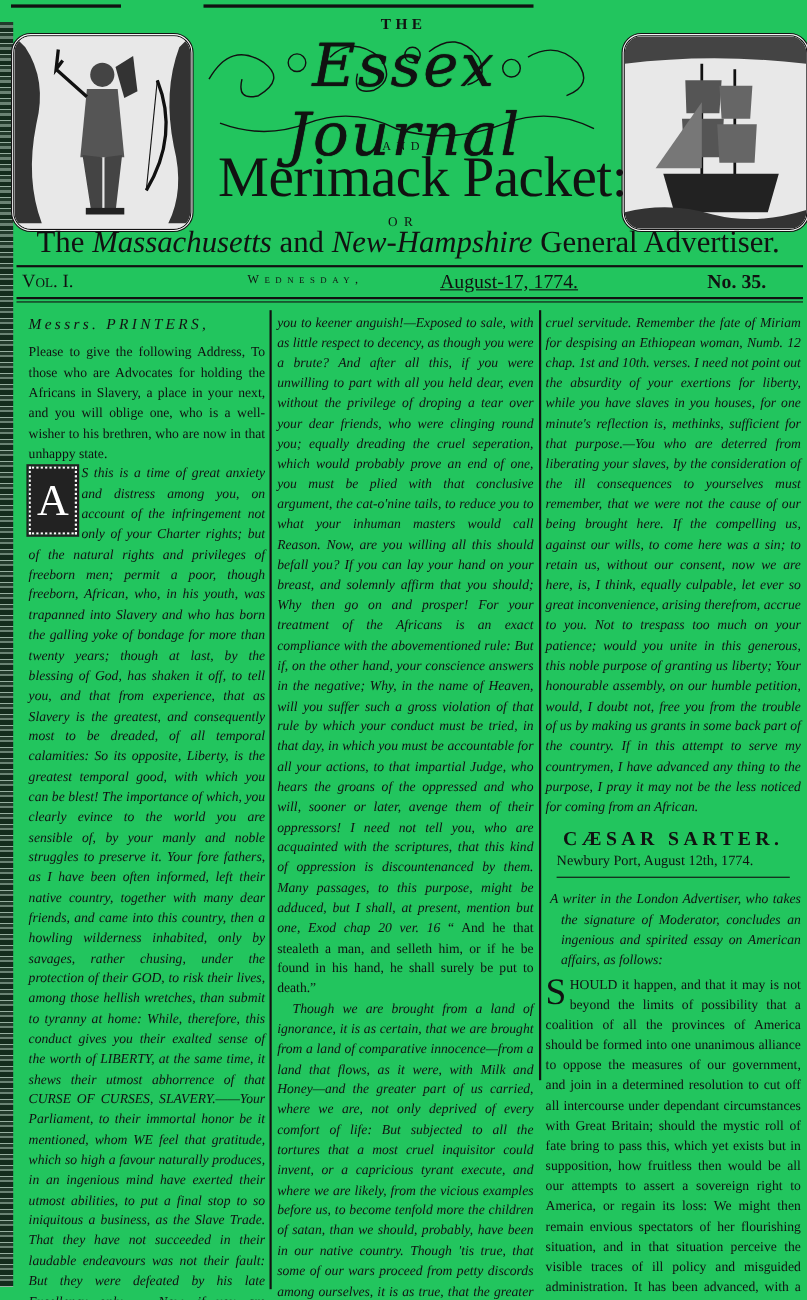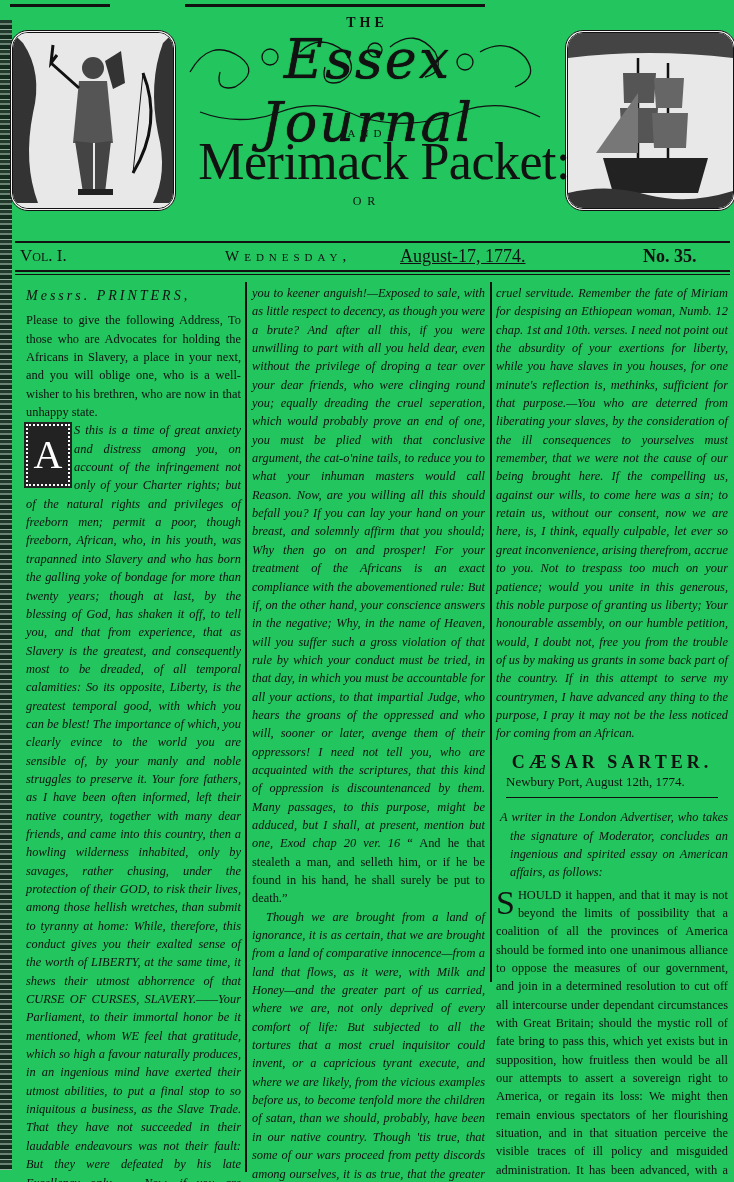--- a/index.html
+++ b/index.html
@@ -88,26 +88,27 @@
         <path d="M20 80 Q60 95 100 80 Q140 65 180 85 Q230 100 280 80 Q320 65 360 85"></path>
         <circle cx="90" cy="25" r="8"></circle>
           <circle cx="195" cy="18" r="7"></circle>
           <circle cx="285" cy="30" r="8"></circle>
       </g>
     </svg>
     <div class="essex">Essex Journal</div>
     <div class="and">AND</div>
     <div class="merimack">Merimack Packet:</div>
     <div class="or">OR</div>
+    <div class="subtitle"><span>The </span><i>Massachusetts</i><span> and </span><i>New-Hampshire</i><span> General Advertiser.</span></div>
   </div>
 
   <div class="rule" style="top:241px;height:1.5px;"></div>
   <div class="dateline">
     <span style="left:0;font-variant:small-caps;">Vol. I.</span>
-    <span style="left:205px;font-variant:small-caps;letter-spacing:5px;font-size:15px;top:2px;">Wednesday,</span>
+    <span style="left:205px;font-variant:small-caps;letter-spacing:5px;font-size:11px;top:2px;">Wednesday,</span>
     <span style="left:380px;font-size:18px;text-decoration:underline;">August-17,  1774.</span>
     <span style="left:623px;font-weight:bold;font-size:18px;">No. 35.</span>
   </div>
   <div class="rule" style="top:270px;height:1.5px;"></div>
   <div class="rule" style="top:274px;height:1px;"></div>
 
   <div class="vdiv" style="left:245px;top:282px;height:890px;"></div>
   <div class="vdiv" style="left:490px;top:282px;height:700px;"></div>
 
   <div class="col col1">

